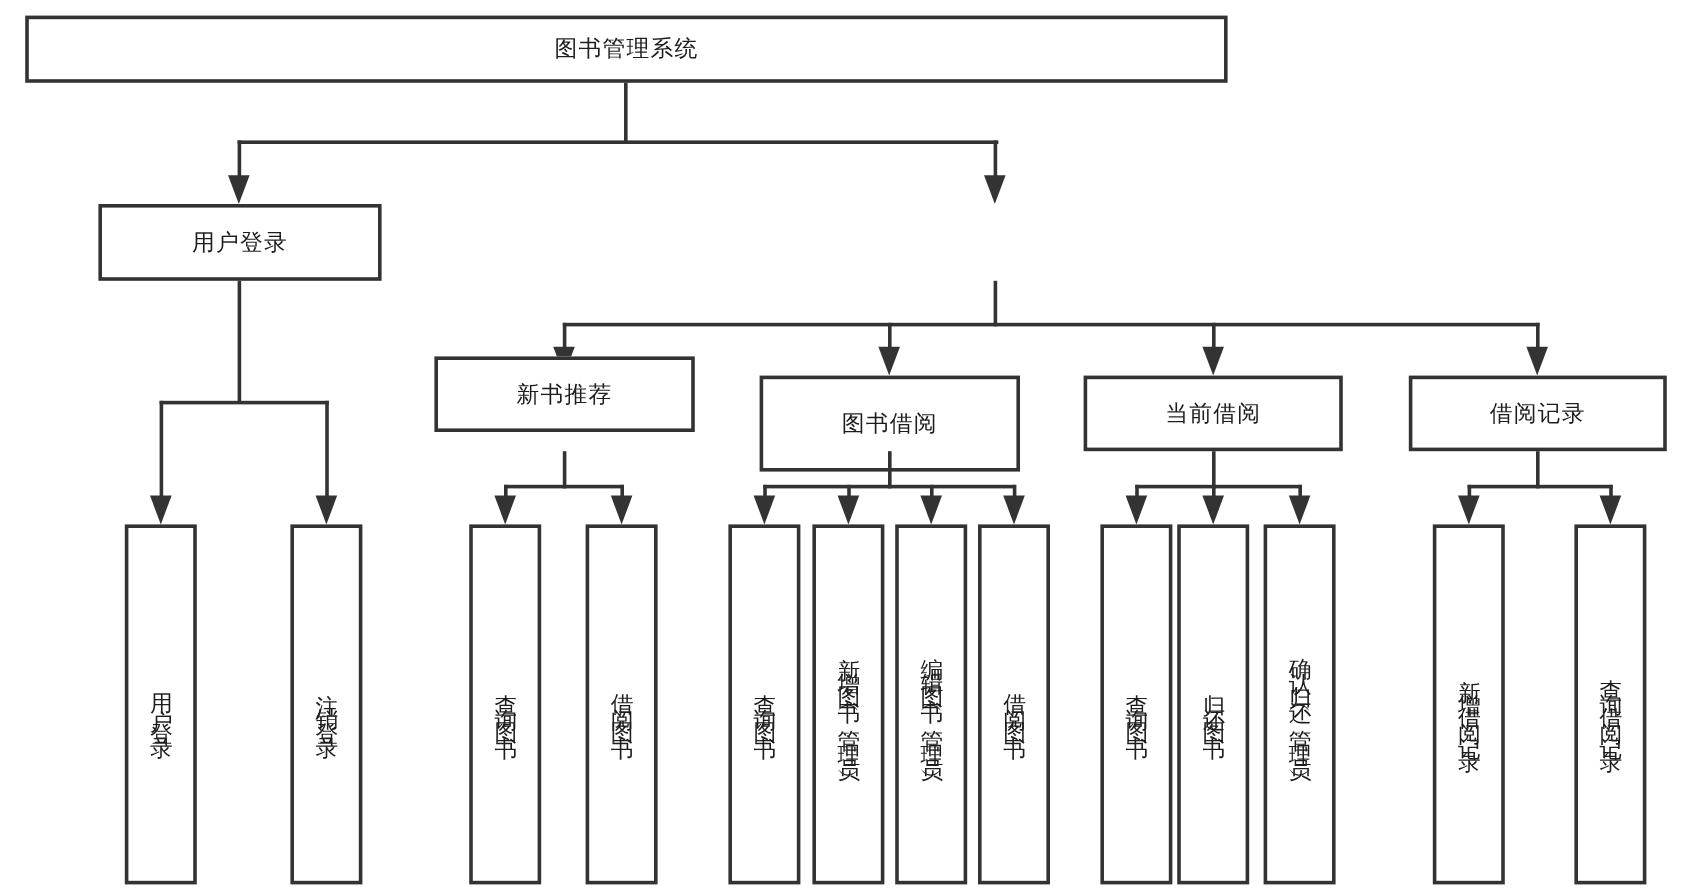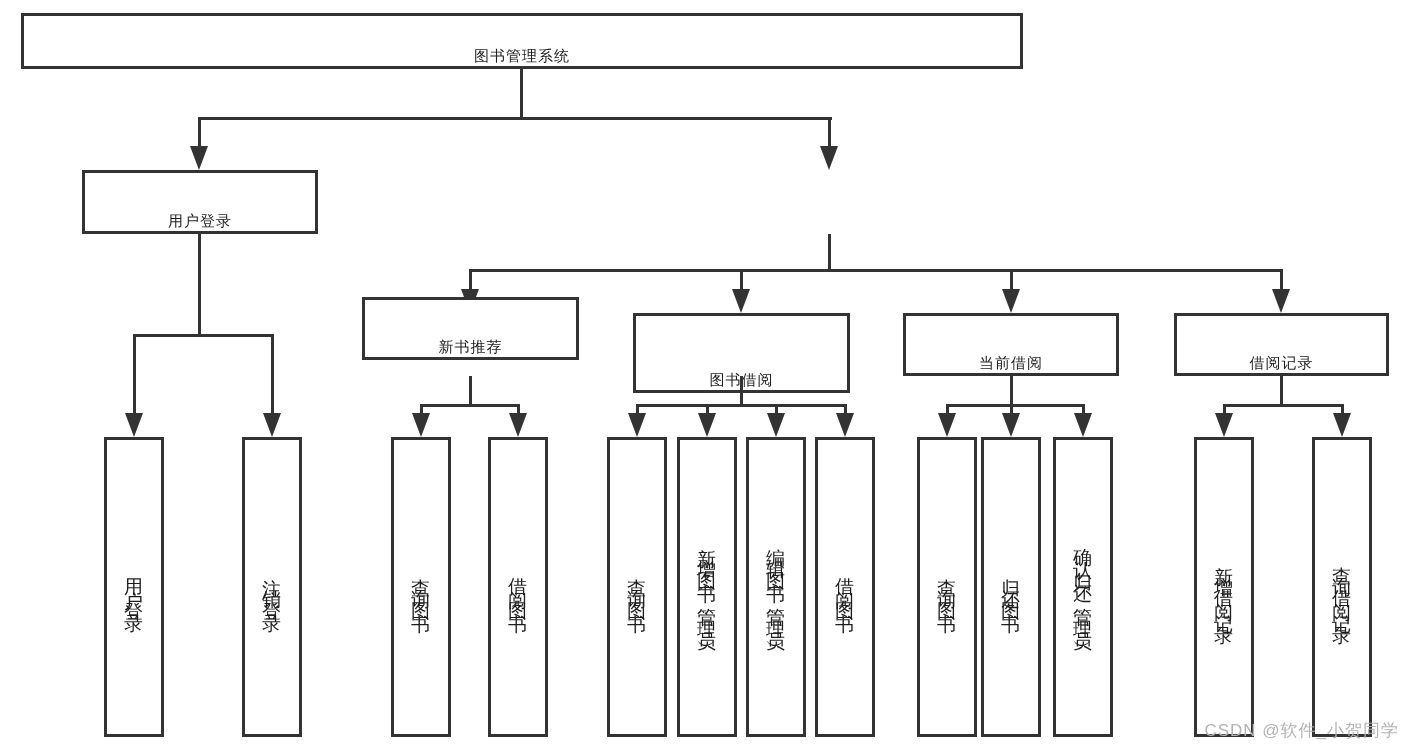--- a/index.html
+++ b/index.html
@@ -11,21 +11,21 @@
     font-family:"Liberation Sans","DejaVu Sans",sans-serif;
   }
   .box{
     position:absolute;
     box-sizing:border-box;
     background:var(--bg,#ffffff);
     border:3px solid var(--line,#333333);
     display:flex;align-items:center;justify-content:center;
     color:var(--text,#1d1d1d);
   }
-  .hbox{font-size:15px;letter-spacing:1px;align-items:flex-end;}
+  .hbox{font-size:19px;letter-spacing:1px;}
   .vbox{font-size:19px;}
   .vlabel{
     writing-mode:vertical-rl;
     text-orientation:mixed;
     letter-spacing:12px;
     line-height:1;
     display:block;
   }
   .vline,.hline{position:absolute;background:var(--line,#333333);}
   .vline{width:3px;}
@@ -167,15 +167,14 @@
     <span class="vlabel">确认归还（管理员）</span>
   </div>
 
   <div class="box vbox" style="left:1194px;top:437px;width:60px;height:300px">
     <span class="vlabel">新增借阅记录</span>
   </div>
   <div class="box vbox" style="left:1312px;top:437px;width:60px;height:300px">
     <span class="vlabel">查询借阅记录</span>
   </div>
 
-  <div class="watermark">CSDN @软件_小贺同学</div>
 
 </div>
 
 </body></html>

